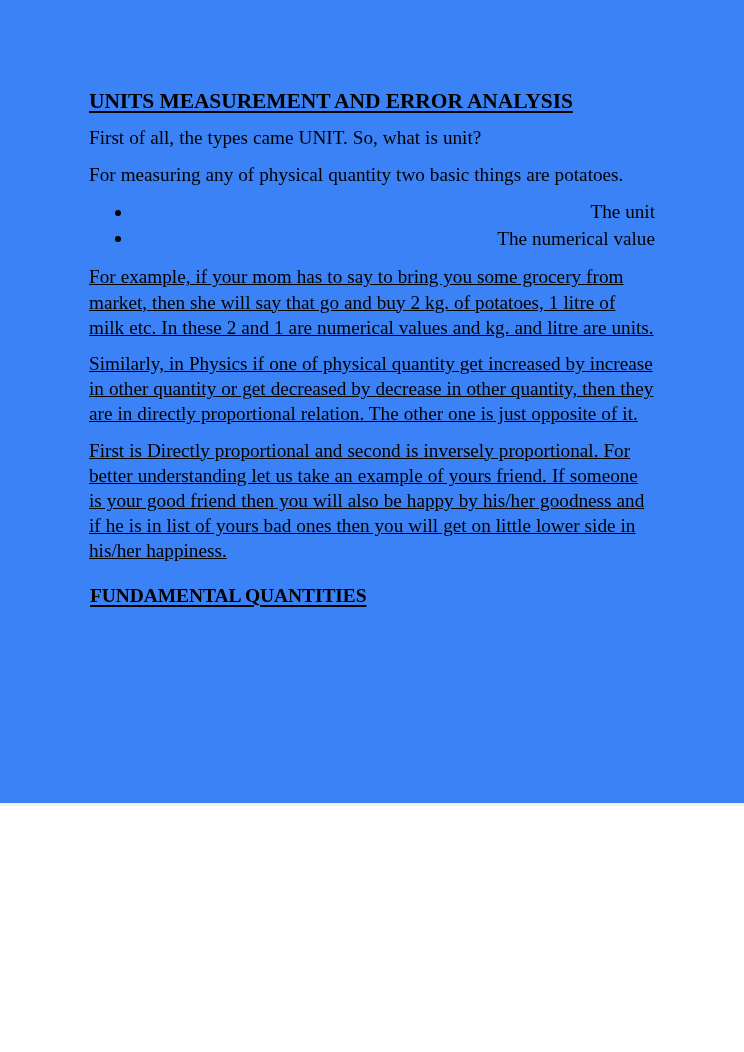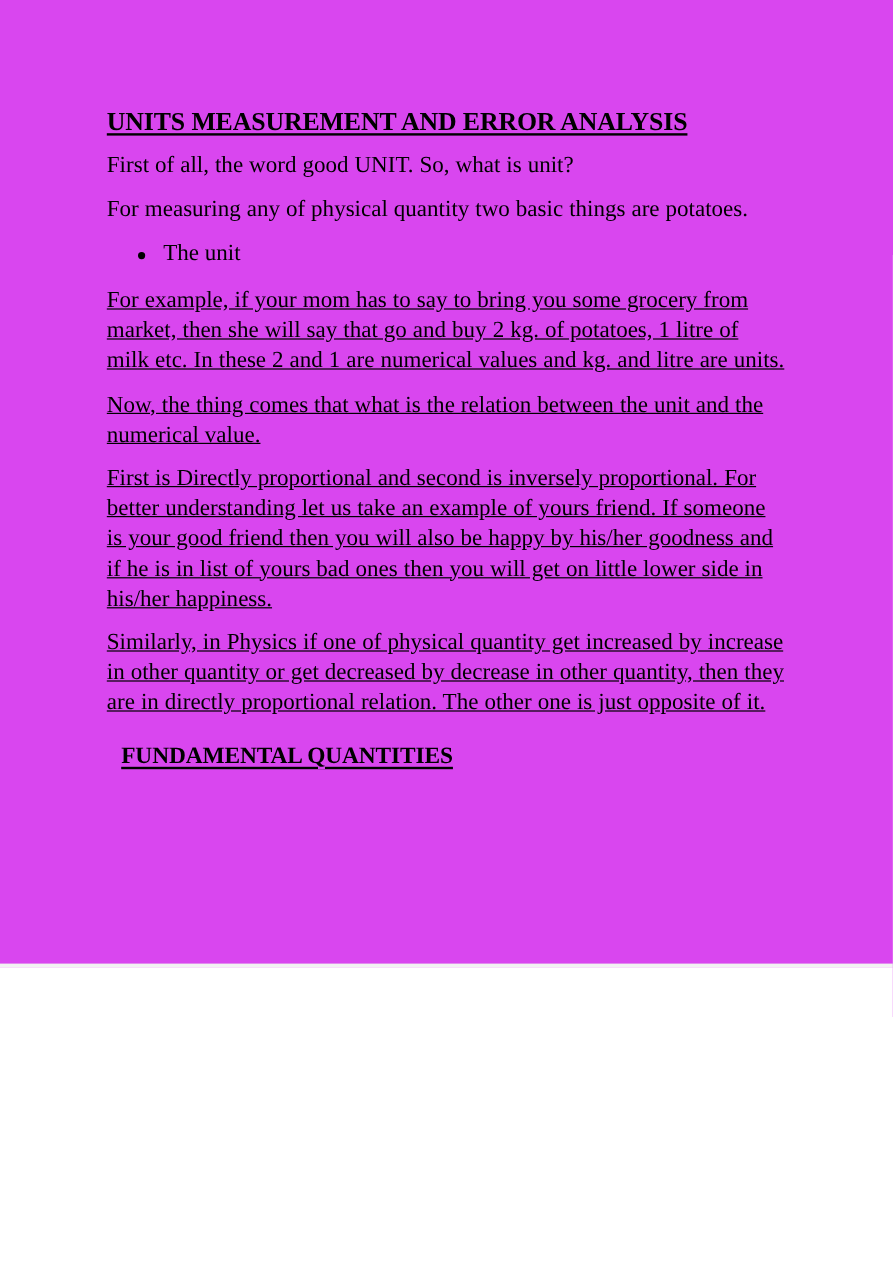--- a/index.html
+++ b/index.html
@@ -13,21 +13,21 @@
     background: #ffffff;
     font-family: "Liberation Serif", "DejaVu Serif", serif;
     color: #000000;
     overflow: hidden;
   }
   .page {
     position: relative;
     box-sizing: border-box;
     width: 744px;
     height: 806px;
-    background: #d946ef;
+    background: #3b82f6;
     padding: 88px 89px 0 89px;
   }
   .page-edge-bottom {
     position: absolute;
     left: 0;
     bottom: 0;
     width: 744px;
     height: 3px;
     background: #f2f2f2;
   }
@@ -41,21 +41,21 @@
   }
   .doc-heading .ul {
     text-decoration: underline;
     text-decoration-thickness: 2px;
     text-underline-offset: 3px;
   }
   .section-heading {
     font-size: 19.5px;
     font-weight: bold;
     line-height: 25px;
-    margin: 19px 0 10px 12px;
+    margin: 19px 0 10px 1px;
     letter-spacing: -0.1px;
     display: block;
   }
   .section-heading .ul {
     text-decoration: underline;
     text-decoration-thickness: 2px;
     text-underline-offset: 3px;
   }
   p.para {
     font-size: 19.2px;
@@ -65,20 +65,21 @@
     word-spacing: 0.2px;
   }
   p.para.tight {
     margin-bottom: 11px;
     text-decoration: underline;
   }
   ul.bullets {
     list-style: none;
     margin: 0 0 12px 0;
     padding: 0;
+    text-align: right;
   }
   ul.bullets li {
     position: relative;
     font-size: 19.2px;
     line-height: 26.5px;
     padding-left: 47px;
     margin: 0;
   }
   ul.bullets li .dot {
     position: absolute;
@@ -90,35 +91,35 @@
     background: #000000;
   }
 </style>
 </head>
 <body>
 
 <div class="page">
 
   <h1 class="doc-heading"><span class="ul">UNITS MEASUREMENT AND ERROR ANALYSIS</span></h1>
 
-  <p class="para">First of all, the word good UNIT. So, what is unit?</p>
+  <p class="para">First of all, the types came UNIT. So, what is unit?</p>
 
 
   <p class="para">For measuring any of physical quantity two basic things are potatoes.</p>
 
   <ul class="bullets">
     <li><span class="dot"></span><span>The unit</span></li>
+    <li><span class="dot"></span><span>The numerical value</span></li>
   </ul>
 
   <p class="para tight">For example, if your mom has to say to bring you some grocery from market, then she will say that go and buy 2 kg. of potatoes, 1 litre of milk etc. In these 2 and 1 are numerical values and kg. and litre are units.</p>
 
-  <p class="para tight">Now, the thing comes that what is the relation between the unit and the numerical value.</p>
 
 
+  <p class="para tight">Similarly, in Physics if one of physical quantity get increased by increase in other quantity or get decreased by decrease in other quantity, then they are in directly proportional relation. The other one is just opposite of it.</p>
+
   <p class="para tight">First is Directly proportional and second is inversely proportional. For better understanding let us take an example of yours friend. If someone is your good friend then you will also be happy by his/her goodness and if he is in list of yours bad ones then you will get on little lower side in his/her happiness.</p>
-
-  <p class="para tight">Similarly, in Physics if one of physical quantity get increased by increase in other quantity or get decreased by decrease in other quantity, then they are in directly proportional relation. The other one is just opposite of it.</p>
 
   <h2 class="section-heading"><span class="ul">FUNDAMENTAL QUANTITIES</span></h2>
 
 
   <div class="page-edge-bottom"></div>
 </div>
 
 </body></html>

